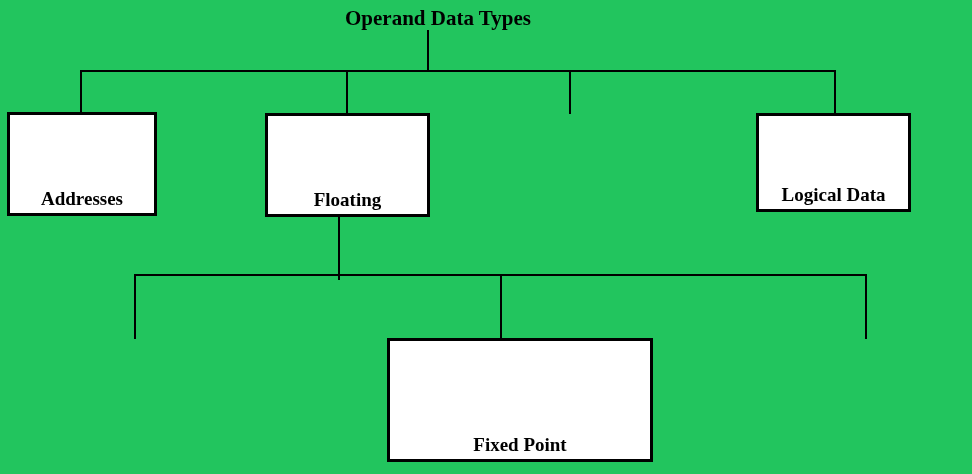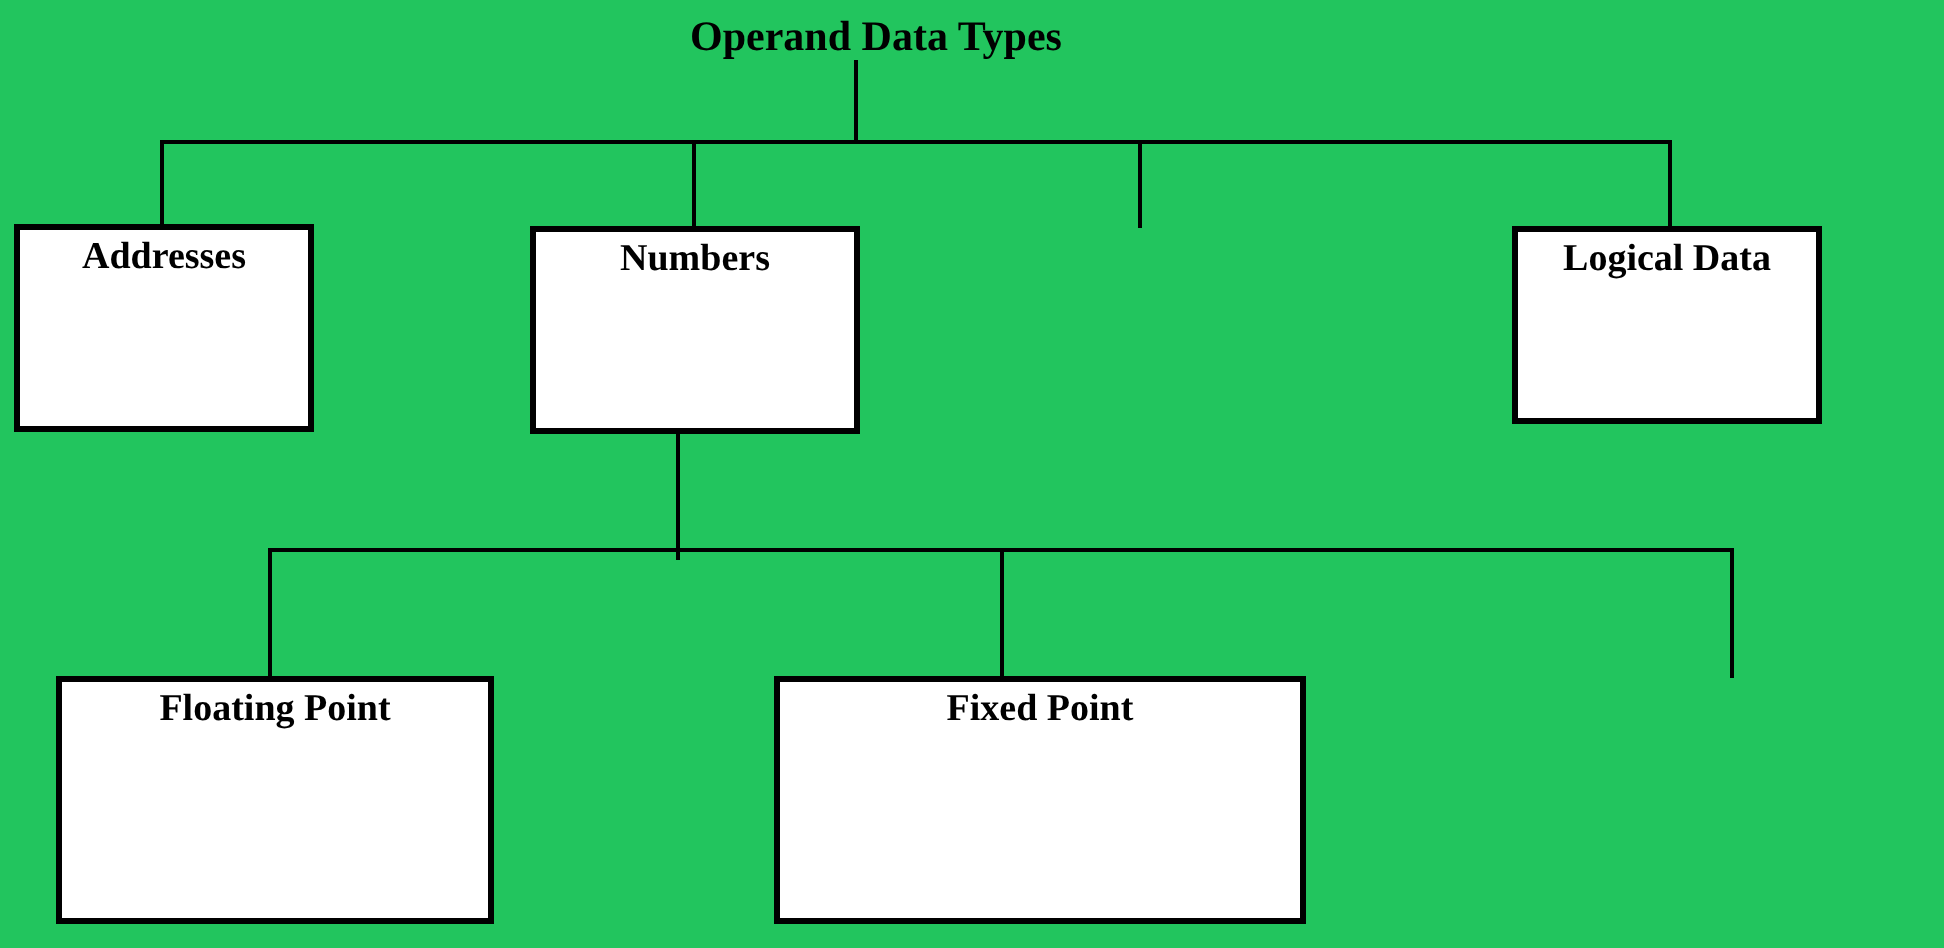--- a/index.html
+++ b/index.html
@@ -24,21 +24,21 @@
     text-align: center;
     font-size: 21px;
     font-weight: bold;
     white-space: nowrap;
   }
   .node {
     position: absolute;
     border: 3px solid #000000;
     background: #ffffff;
     display: flex;
-    align-items: flex-start;
+    align-items: flex-end;
     justify-content: center;
     text-align: center;
     font-size: 19px;
     font-weight: bold;
     line-height: 1.25;
     box-sizing: border-box;
     padding: 2px 6px;
   }
   .node-addresses      { left: 7px;   top: 112px; width: 150px; height: 104px; }
   .node-numbers        { left: 265px; top: 113px; width: 165px; height: 104px; }
@@ -83,26 +83,23 @@
   <div class="line vline v-numbers-out"></div>
   <div class="line hline h-mid"></div>
   <div class="line vline v-floating"></div>
   <div class="line vline v-fixed"></div>
   <div class="line vline v-bcd"></div>
 
   <div class="node node-addresses">
     <span>Addresses</span>
   </div>
   <div class="node node-numbers">
-    <span>Numbers</span>
+    <span>Floating</span>
   </div>
   <div class="node node-logical-data">
     <span>Logical Data</span>
   </div>
 
-  <div class="node node-floating-point">
-    <span>Floating Point</span>
-  </div>
   <div class="node node-fixed-point">
     <span>Fixed Point</span>
   </div>
 
 </div>
 
 </body></html>

